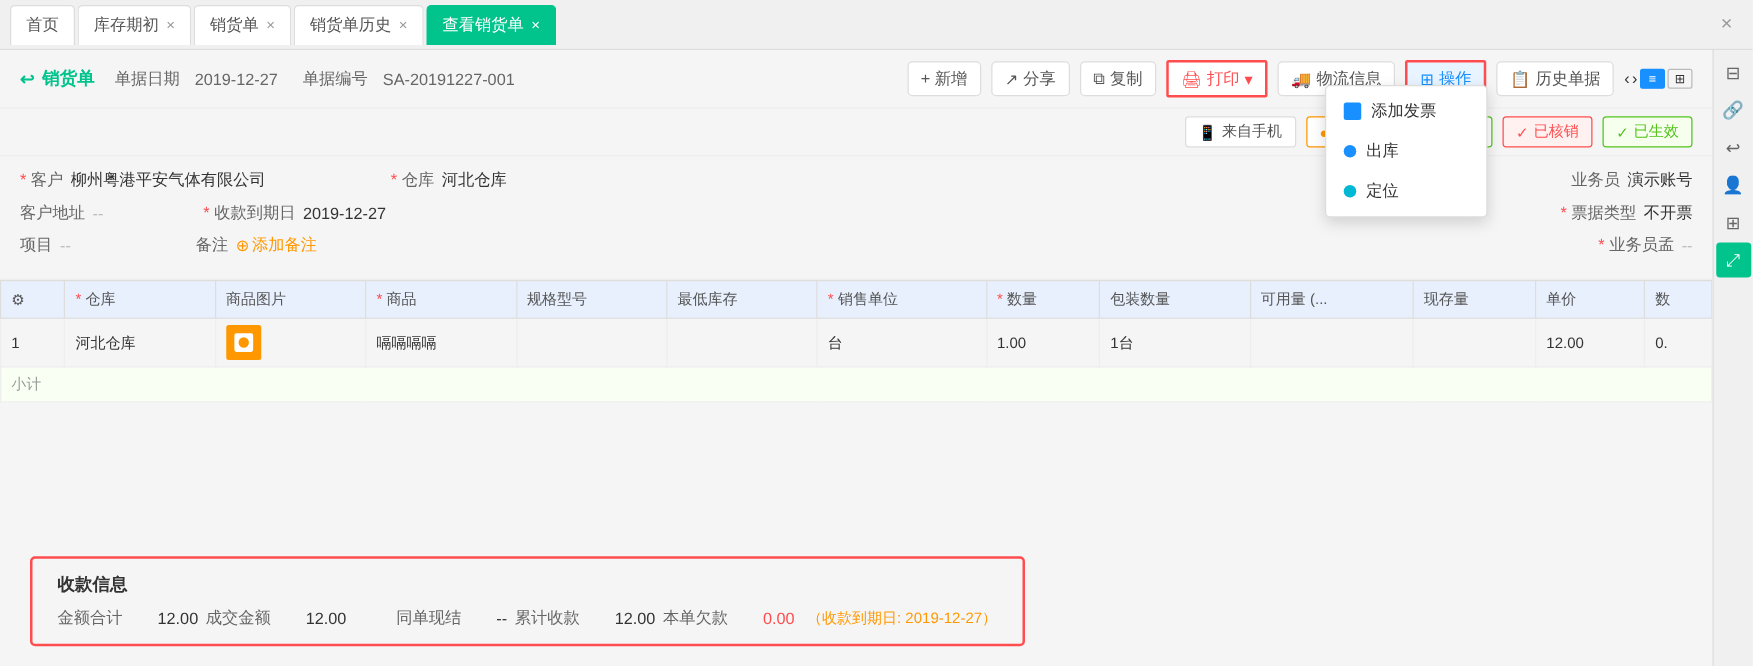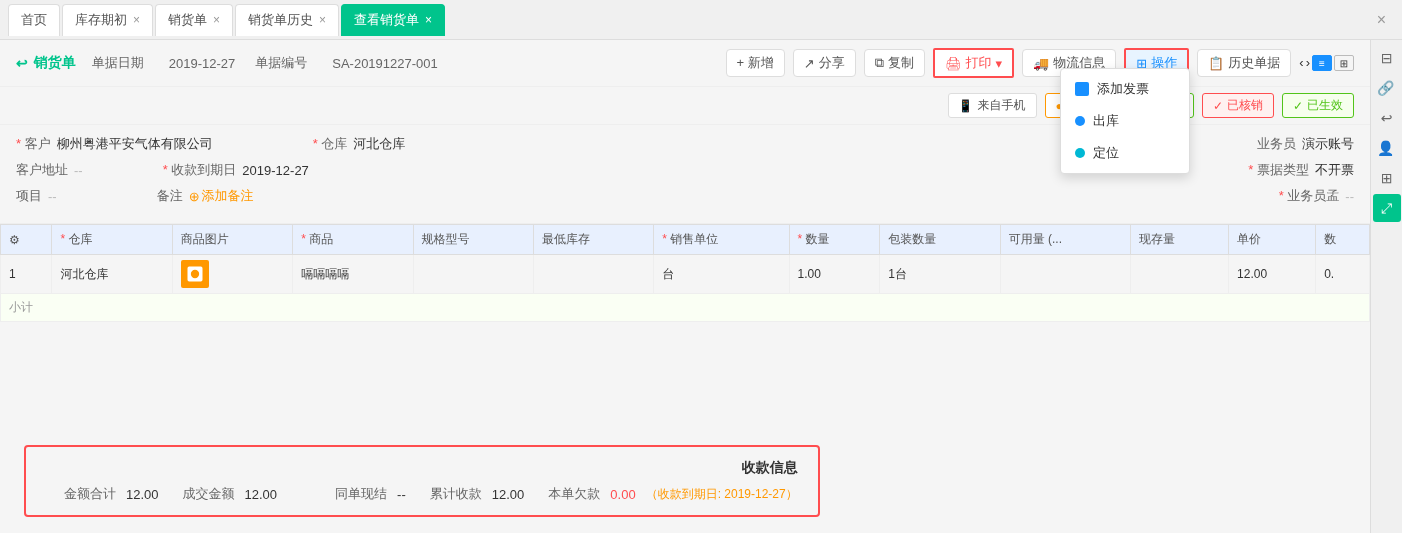--- a/index.html
+++ b/index.html
@@ -21,21 +21,21 @@
     .tab-bar-right { margin-left: auto; }
     .close-x { font-size: 16px; color: #999; cursor: pointer; padding: 4px 8px; }
 
     
     .doc-header {
       display: flex; align-items: center; padding: 8px 16px; border-bottom: 1px solid #eee;
       gap: 16px; flex-wrap: wrap;
     }
     .doc-title { display: flex; align-items: center; gap: 6px; color: #00c48c; font-weight: 600; font-size: 14px; }
     .doc-meta { display: flex; align-items: center; gap: 20px; color: #666; font-size: 13px; }
-    .doc-meta span { display: flex; align-items: center; gap: 21px; }
+    .doc-meta span { display: flex; align-items: center; gap: 8px; }
     .doc-actions { margin-left: auto; display: flex; align-items: center; gap: 8px; }
     .action-btn {
       display: flex; align-items: center; gap: 4px; padding: 4px 10px;
       border: 1px solid #ddd; border-radius: 4px; cursor: pointer; background: #fff;
       font-size: 13px; color: #555;
     }
     .action-btn.active-op { background: #e8f4ff; border-color: #1890ff; color: #1890ff; }
 
     
     .status-bar { display: flex; align-items: center; padding: 6px 16px; border-bottom: 1px solid #eee; gap: 8px; justify-content: flex-end; }
@@ -69,21 +69,21 @@
     td { padding: 5px 8px; border: 1px solid #eee; vertical-align: middle; }
     .subtotal-row td { background: #fafff4; color: #999; font-size: 12px; }
 
     
     .prod-img { width: 28px; height: 28px; background: #ff9800; display: flex; align-items: center; justify-content: center; border-radius: 2px; }
     .prod-img svg { width: 20px; height: 20px; fill: #fff; }
 
     
     .payment-info {
       border: 2px solid #ff4d4f; border-radius: 4px; padding: 12px 20px;
-      margin: 8px 16px; display: inline-block; min-width: 520px; text-align: right;
+      margin: 8px 16px; display: inline-block; min-width: 520px;
     }
     .payment-title { font-weight: bold; margin-bottom: 8px; font-size: 14px; }
     .payment-rows { display: flex; gap: 40px; }
     .payment-col { display: flex; flex-direction: row; gap: 6px; }
     .payment-row { display: flex; align-items: center; gap: 10px; font-size: 13px; }
     .payment-key { color: #666; min-width: 70px; }
     .payment-val { color: #333; }
     .payment-val.red { color: #ff4d4f; }
     .payment-val.orange-date { color: #ff9800; font-size: 12px; }
 

